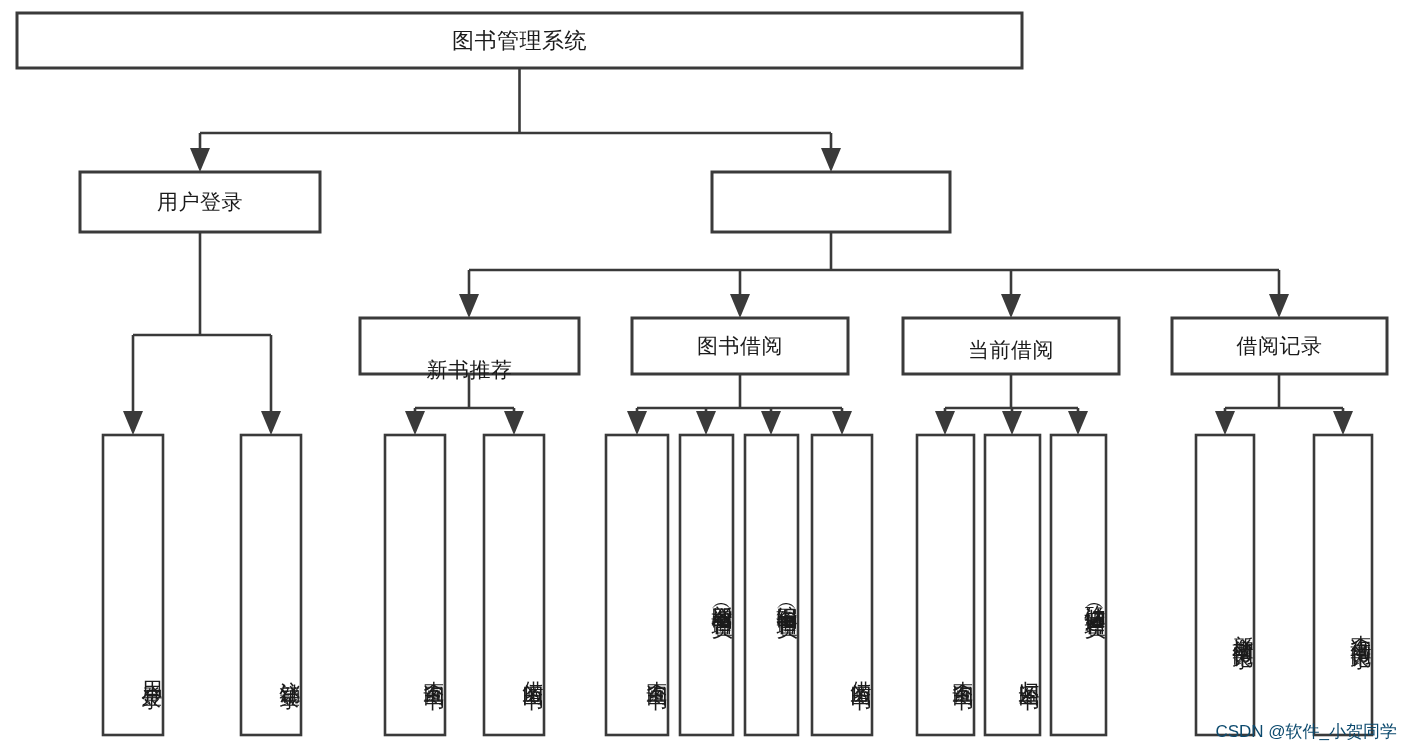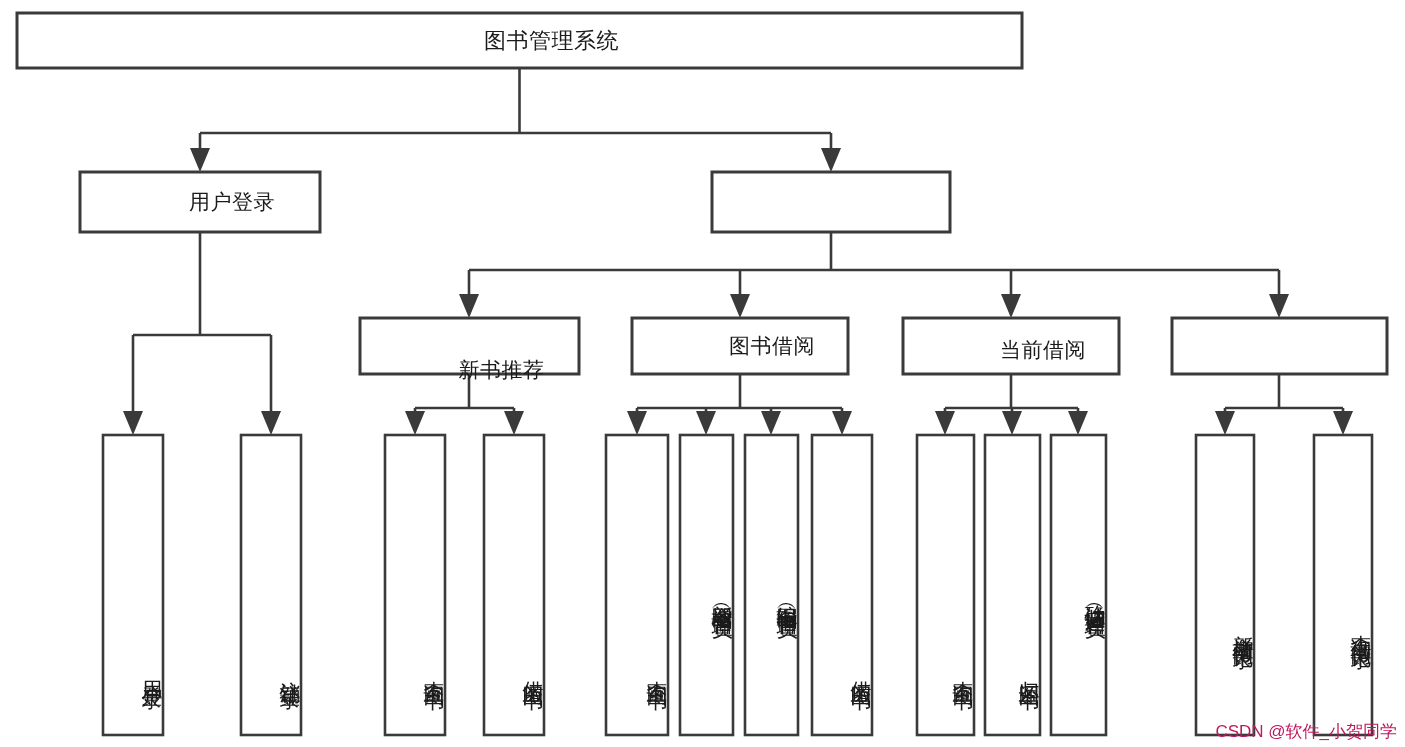--- a/index.html
+++ b/index.html
@@ -49,42 +49,41 @@
   .h-label {
     position: absolute;
     display: flex;
     align-items: center;
     justify-content: center;
     color: #1b1b1b;
     font-size: 21px;
     letter-spacing: 0.5px;
     white-space: nowrap;
     pointer-events: none;
-    padding-left: 32px;
   }
   .v-label {
     position: absolute;
     display: flex;
     align-items: flex-start;
     justify-content: center;
     color: #1b1b1b;
     font-size: 21px;
     writing-mode: vertical-rl;
     text-orientation: upright;
     letter-spacing: 3px;
     line-height: 1;
     white-space: nowrap;
     pointer-events: none;
   }
   .watermark {
     position: absolute;
     right: 8px;
     bottom: 4px;
     font-size: 17px;
-    color: #be185d;
+    color: #0c4a6e;
     white-space: nowrap;
     pointer-events: none;
   }
 </style>
 </head>
 <body>
 
 <div id="diagram-root">
 
   <svg id="flow" viewBox="0 0 1405 747">
@@ -191,20 +190,21 @@
 
   <div class="h-label" style="left:80px; top:172px; width:240px; height:60px;">用户登录</div>
 
 
   <div class="h-label" style="left:360px; top:318px; width:219px; height:56px;margin-top:24px;">新书推荐</div>
 
   <div class="h-label" style="left:632px; top:318px; width:216px; height:56px;">图书借阅</div>
 
   <div class="h-label" style="left:903px; top:318px; width:216px; height:64px;">当前借阅</div>
 
+  <div class="h-label" style="left:1172px; top:318px; width:215px; height:56px;">借阅记录</div>
 
   <div class="v-label" style="left:103px; top:435px; width:60px; height:300px; padding-top:85px;">用户登录</div>
 
   <div class="v-label" style="left:241px; top:435px; width:60px; height:300px; padding-top:85px;">注销登录</div>
 
   <div class="v-label" style="left:385px; top:435px; width:60px; height:300px; padding-top:85px;">查询图书</div>
 
   <div class="v-label" style="left:484px; top:435px; width:60px; height:300px; padding-top:85px;">借阅图书</div>
 
   <div class="v-label" style="left:606px; top:435px; width:62px; height:300px; padding-top:85px;">查询图书</div>

